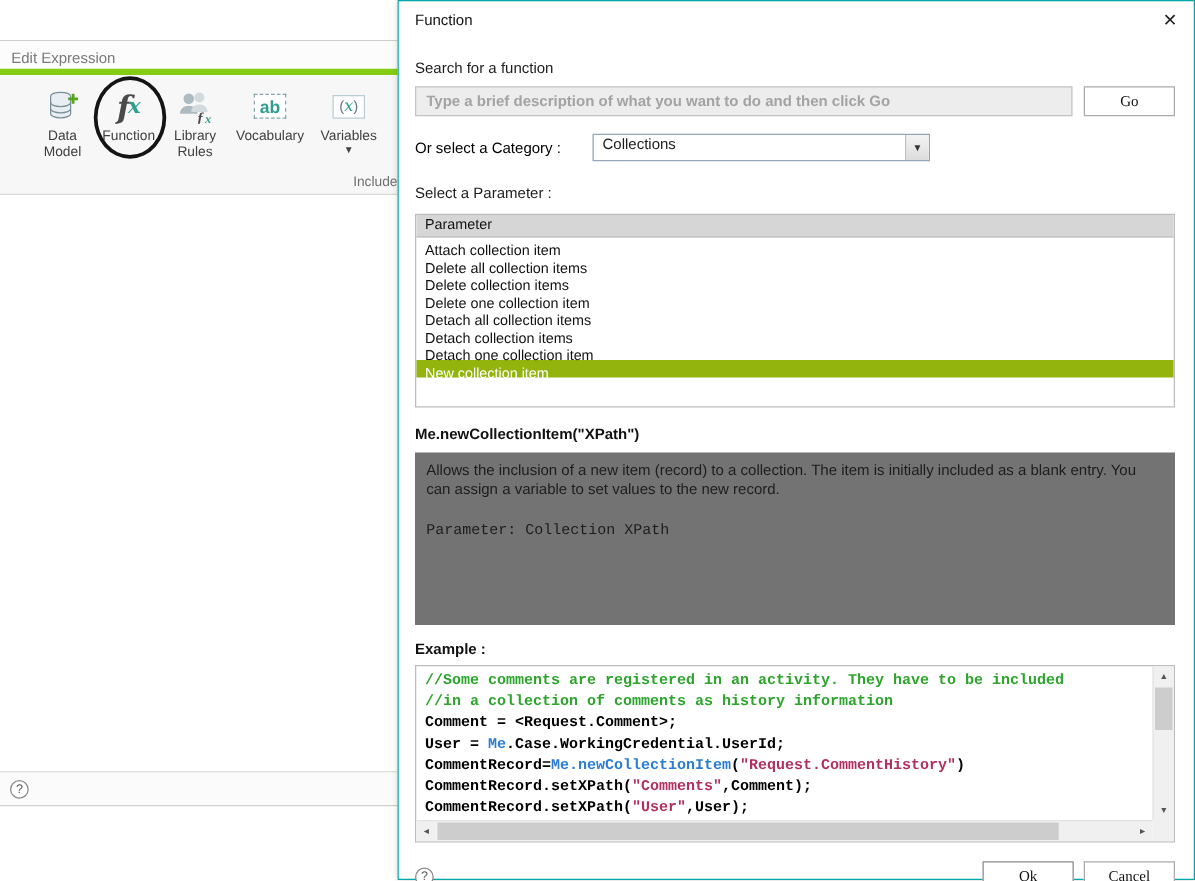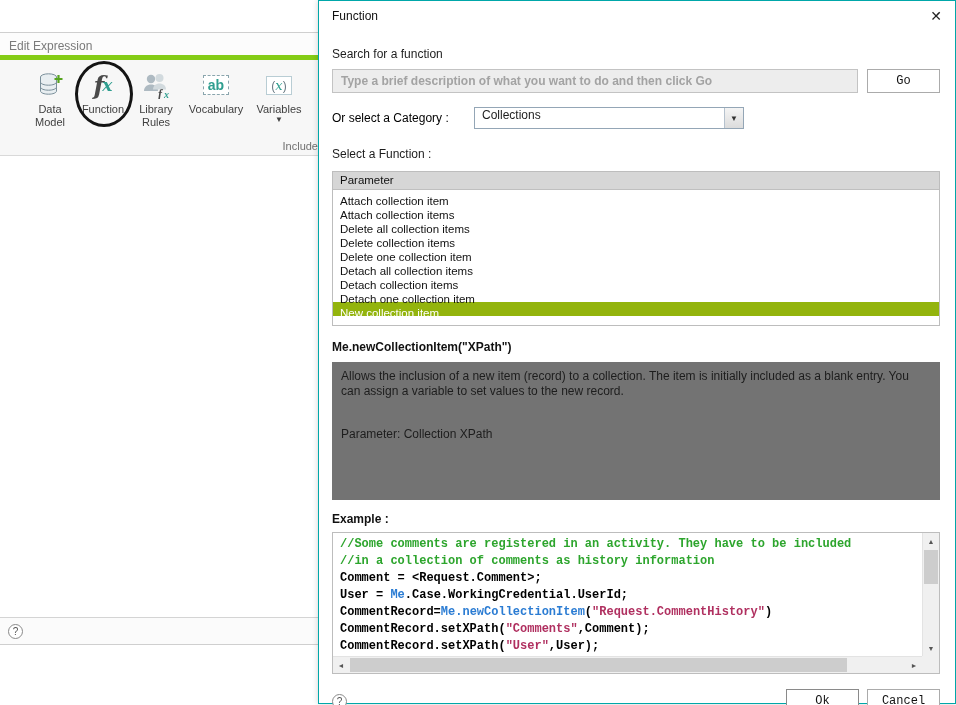--- a/index.html
+++ b/index.html
@@ -40,39 +40,39 @@
   .dlg-title { font-size:12px; color:#111; }
   .dlg-close { font-size:14px; color:#222; cursor:default; line-height:14px; }
   .dlg-body { padding:0 15px 0 13px; }
   .dlg-label { font-size:12px; color:#1d1d1d; }
   .mt16 { margin-top:16px; } .mt18 { margin-top:18px; }
   .search-row { display:flex; gap:9px; margin-top:8px; }
   .search-input { flex:1; height:24px; background:#ededed; border:1px solid #c3c3c3; padding:0 8px;
     font-size:12px; color:#444; font-family:"Liberation Sans", sans-serif; }
   .search-input::placeholder { color:#a3a3a3; font-weight:bold; }
   .btn { height:24px; background:#fff; border:1px solid #ababab; font-size:12px; padding:0 8px;
-    font-family:Liberation Mono, monospace; color:#111; cursor:default; }
+    font-family:Liberation Serif, serif; color:#111; cursor:default; }
   .go-btn { width:73px; }
   .category-row { display:flex; align-items:center; margin-top:14px; }
   .category-label { width:142px; font-size:12px; }
   .dropdown { width:270px; height:22px; border:1px solid #94a6b6; display:flex; align-items:flex-start;
     background:#fff; cursor:default; }
   .dropdown .val { flex:1; padding-left:7px; font-size:12px; color:#1d1d1d; }
   .dropdown .arrow-box { width:19px; height:20px; border-left:1px solid #b6c2ce;
     background:linear-gradient(#f4f4f4,#dcdcdc); display:flex; align-items:center; justify-content:center; }
   .dropdown .arrow-box span { font-size:8px; color:#333; }
   .func-list { height:155px; border:1px solid #bdbdbd; margin-top:10px; background:#fff; overflow:hidden; }
   .list-header { height:18px; background:#d6d6d6; border-bottom:1px solid #bfbfbf; font-size:11.5px;
     padding:2px 0 0 7px; color:#111; }
   .list-item { font-size:11.5px; height:14px; line-height:14px; padding:4px 7px; color:#111; white-space:nowrap; }
   .list-item.selected { background:#93b40d; color:#fff; }
   .signature { font-weight:bold; font-size:12px; margin-top:14px; color:#111; }
   .desc-box { background:#737373; height:138px; margin-top:8px; padding:7px 9px; font-size:12px;
     color:#1d1d1d; line-height:15px; }
-  .param-line { margin-top:28px; }
+  .param-line { margin-top:18px;font-family:Liberation Mono, monospace; }
   .example-label { font-weight:bold; font-size:12px; margin-top:12px; color:#111; }
   .code-box { position:relative; border:1px solid #bdbdbd; height:142px; margin-top:6px; background:#fff; }
   .code-area { position:absolute; top:0; left:0; right:17px; bottom:17px; overflow:hidden;
     padding:3px 0 0 7px; font-family:"Liberation Mono","DejaVu Sans Mono", monospace;
     font-weight:bold; font-size:12px; line-height:17px; white-space:pre; }
   .tk-c { color:#2da52d; } .tk-p { color:#000; } .tk-m { color:#2b7cd3; } .tk-s { color:#b03060; }
   .vscroll { position:absolute; top:0; right:0; bottom:17px; width:17px; background:#f0f0f0; border-left:1px solid #e3e3e3; }
   .hscroll { position:absolute; left:0; right:17px; bottom:0; height:17px; background:#f0f0f0; border-top:1px solid #e3e3e3; }
   .sb-corner { position:absolute; right:0; bottom:0; width:17px; height:17px; background:#f0f0f0; }
   .sb-arrow { position:absolute; width:16px; height:16px; display:flex; align-items:center; justify-content:center;
@@ -178,27 +178,26 @@
       <div class="category-row">
         <span class="category-label">Or select a Category :</span>
         <div class="dropdown">
           <span class="val">Collections</span>
           <span class="arrow-box">
               <span>▼</span>
             </span>
         </div>
       </div>
 
-      <div class="dlg-label mt18">Select a Function :</div>
+      <div class="dlg-label mt18">Select a Parameter :</div>
 
       <div class="func-list">
         <div class="list-header">Parameter</div>
         <div>
             <div class="list-item">Attach collection item</div>
-            <div class="list-item">Attach collection items</div>
             <div class="list-item">Delete all collection items</div>
             <div class="list-item">Delete collection items</div>
             <div class="list-item">Delete one collection item</div>
             <div class="list-item">Detach all collection items</div>
             <div class="list-item">Detach collection items</div>
             <div class="list-item">Detach one collection item</div>
             <div class="list-item selected">New collection item</div>
           </div>
       </div>
 

